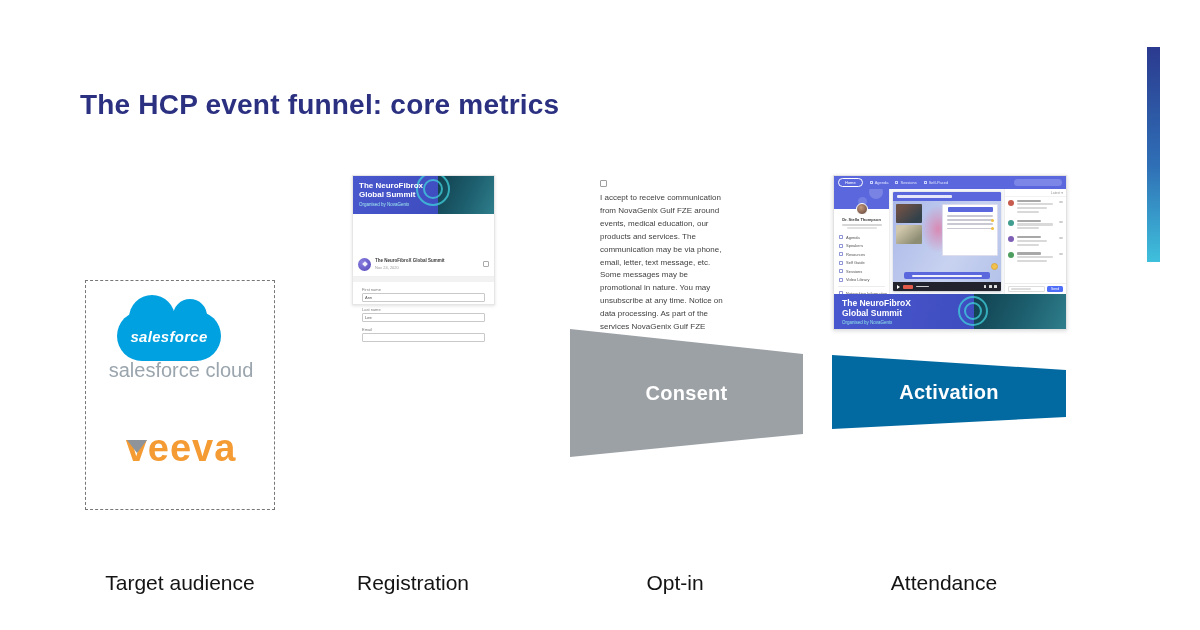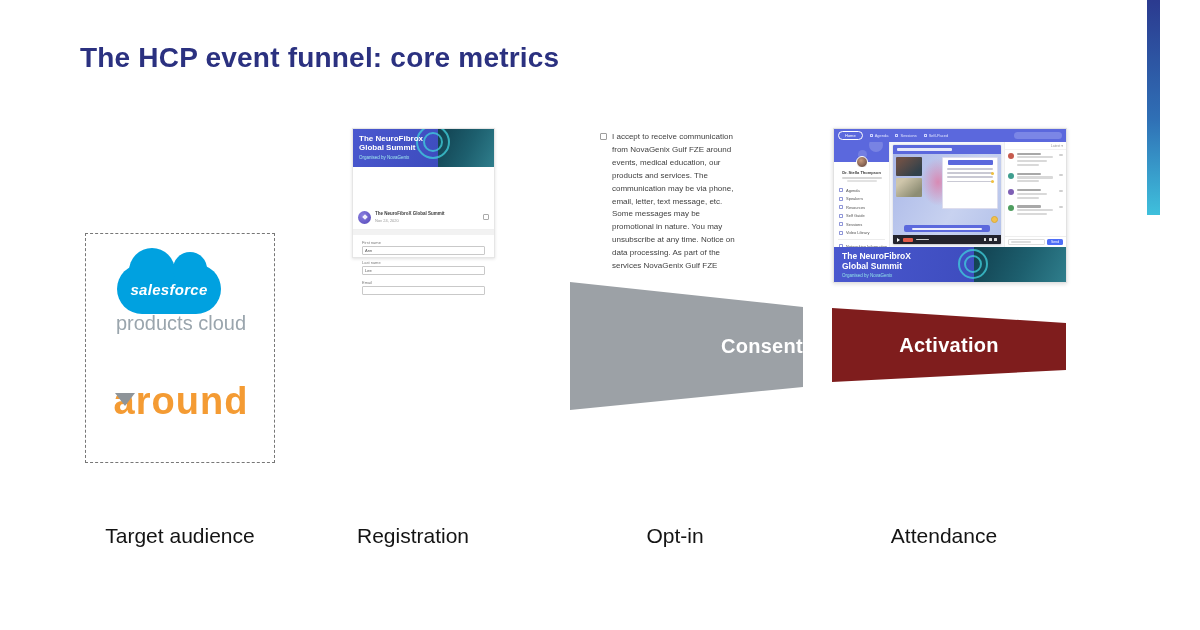--- a/index.html
+++ b/index.html
@@ -1,18 +1,18 @@
 <!DOCTYPE html>
 <html><head>
 <meta charset="utf-8">
 <style>
   * { margin:0; padding:0; box-sizing:border-box; }
   html,body { width:1200px; height:630px; background:#fff; overflow:hidden;
               font-family:"Liberation Sans","DejaVu Sans",sans-serif; }
-  .slide { position:relative; width:1200px; height:445px; background:#fff; }
+  .slide { position:relative; width:1200px; height:445px; background:#fff;margin-top:47px; }
 
   
   .title { position:absolute; left:80px; top:42px; font-size:28px; font-weight:bold; color:#2b3180; letter-spacing:0.2px; }
   .accent-bar { position:absolute; left:1147px; top:0; width:13px; height:215px;
                 background:linear-gradient(180deg,#2b3a8f 0%,#2f6fb5 55%,#3fc0dc 100%); }
 
   
   .target-box { position:absolute; left:85px; top:233px; width:190px; height:230px;
                 border:1.5px dashed #777; background:#fff; }
   .sf-logo { position:absolute; left:31px; top:30px; width:104px; height:50px; }
@@ -47,21 +47,21 @@
   .mf-card-date { font-size:4px; color:#9a9a9a; margin-top:1.5px; }
   .mf-card-icon { width:6px; height:6px; border:0.6px solid #aaa; border-radius:1px; flex:0 0 auto; }
   .mf-gap { height:5px; background:#f2f2f2; }
   .mf-body { padding:5px 9px 6px; }
   .mf-field { margin-bottom:5px; }
   .mf-label { font-size:4px; color:#7c7c7c; margin-bottom:1px; }
   .mf-input { height:9px; border:0.6px solid #c9c9c9; border-radius:1px; display:flex; align-items:center; background:#fff; }
   .mf-input .val { font-size:4px; color:#555; margin-left:2px; }
 
   
-  .consent { position:absolute; left:600px; top:131px; width:152px; display:flex; gap:5px; }
+  .consent { position:absolute; left:600px; top:131px; width:152px; display:flex; gap:5px;flex-direction:column; }
   .consent-checkbox { width:7px; height:7px; border:1px solid #9e9e9e; border-radius:1px; margin-top:2px; flex:0 0 auto; background:#fff; }
   .consent-text { font-size:8px; line-height:12.9px; color:#3f3f3f; white-space:pre-line; }
 
   
   .mini-platform { position:absolute; left:833px; top:128px; width:234px; height:155px; background:#fff;
                    border:1px solid #e2e2e2; box-shadow:0 1px 4px rgba(0,0,0,0.15); display:flex; flex-direction:column; z-index:1; }
   .mp-nav { height:13px; background:#5b68dd; display:flex; align-items:center; padding:0 4px; gap:7px; flex:0 0 auto; }
   .mp-pill { border:0.8px solid #fff; border-radius:6px; color:#fff; font-size:4px; padding:1px 6px; }
   .mp-navitem { display:flex; align-items:center; gap:2px; color:#dfe3ff; font-size:4px; }
   .mp-navicon { width:3px; height:3px; border:0.6px solid #cdd3ff; border-radius:0.5px; }
@@ -132,22 +132,22 @@
   .mp-ring2 { width:18px; height:18px; right:84px; top:8px; }
   .mp-banner-title { position:absolute; left:8px; top:5px; width:95px; font-size:8.5px; line-height:9.5px; font-weight:bold; color:#fff; z-index:2; }
   .mp-banner-sub { position:absolute; left:8px; top:26px; font-size:4.5px; color:#8fe0e8; z-index:2; }
 
   
   .funnel { position:absolute; display:flex; align-items:center; justify-content:center; z-index:3; }
   .funnel-label { color:#fff; font-weight:bold; font-size:20px; letter-spacing:0.3px; }
   .f-conversion { left:303px; top:235px; width:237px; height:225px; background:#3EBCDB;
                   clip-path:polygon(0 0, 100% 17.8%, 100% 78.7%, 0 100%); }
   .f-consent { left:570px; top:282px; width:233px; height:128px; background:#9CA1A6;
-               clip-path:polygon(0 0, 100% 19.5%, 100% 82%, 0 100%);justify-content:flex-end; }
-  .f-activation { left:832px; top:308px; width:234px; height:74px; background:#7f1d1d;
+               clip-path:polygon(0 0, 100% 19.5%, 100% 82%, 0 100%); }
+  .f-activation { left:832px; top:308px; width:234px; height:74px; background:#0369a1;
                   clip-path:polygon(0 0, 100% 20.3%, 100% 83.8%, 0 100%); }
 
   
   .stage-label { position:absolute; top:524px; font-size:21px; color:#141414; text-align:center; }
   .sl-target { left:85px; width:190px; }
   .sl-registration { left:328px; width:170px; }
   .sl-optin { left:600px; width:150px; }
   .sl-attendance { left:859px; width:170px; }
 </style>
 </head>
@@ -156,25 +156,25 @@
 <div class="slide">
 
   <div class="title">The HCP event funnel: core metrics</div>
   <div class="accent-bar"></div>
 
   <div class="target-box">
     <div class="sf-logo">
       <div class="sf-cloud"></div>
       <div class="sf-word">salesforce</div>
     </div>
-    <div class="mc-label">products cloud</div>
+    <div class="mc-label">salesforce cloud</div>
     <div class="veeva">
       <span class="veeva-wrap">
         <span class="veeva-tri"></span>
-        <span>around</span>
+        <span>veeva</span>
       </span>
     </div>
   </div>
 
   <div class="mini-form">
     <div class="mf-banner">
       <div class="mf-photo"></div>
       <div class="ring mf-ring1"></div>
       <div class="ring mf-ring2"></div>
       <div class="mf-banner-title">The NeuroFibrox Global Summit</div>

